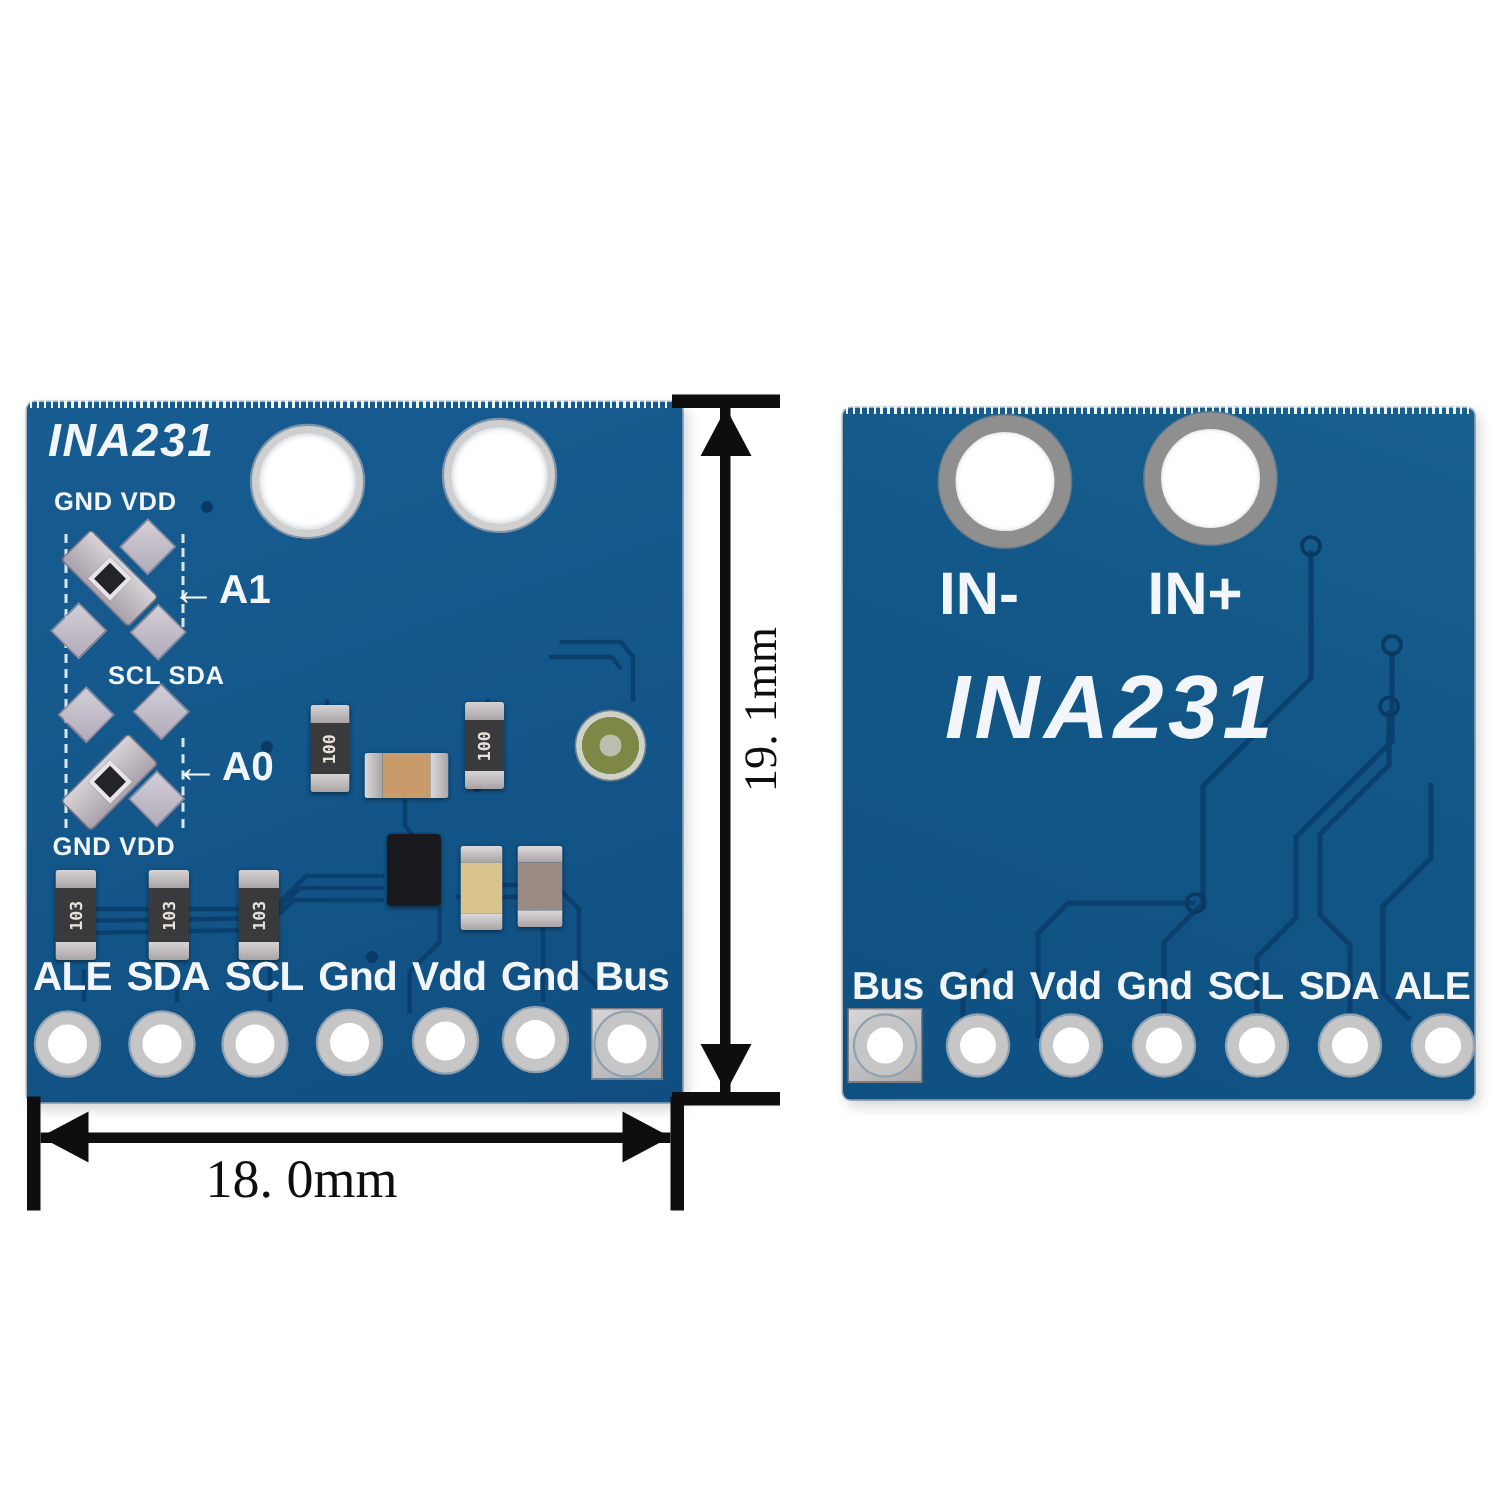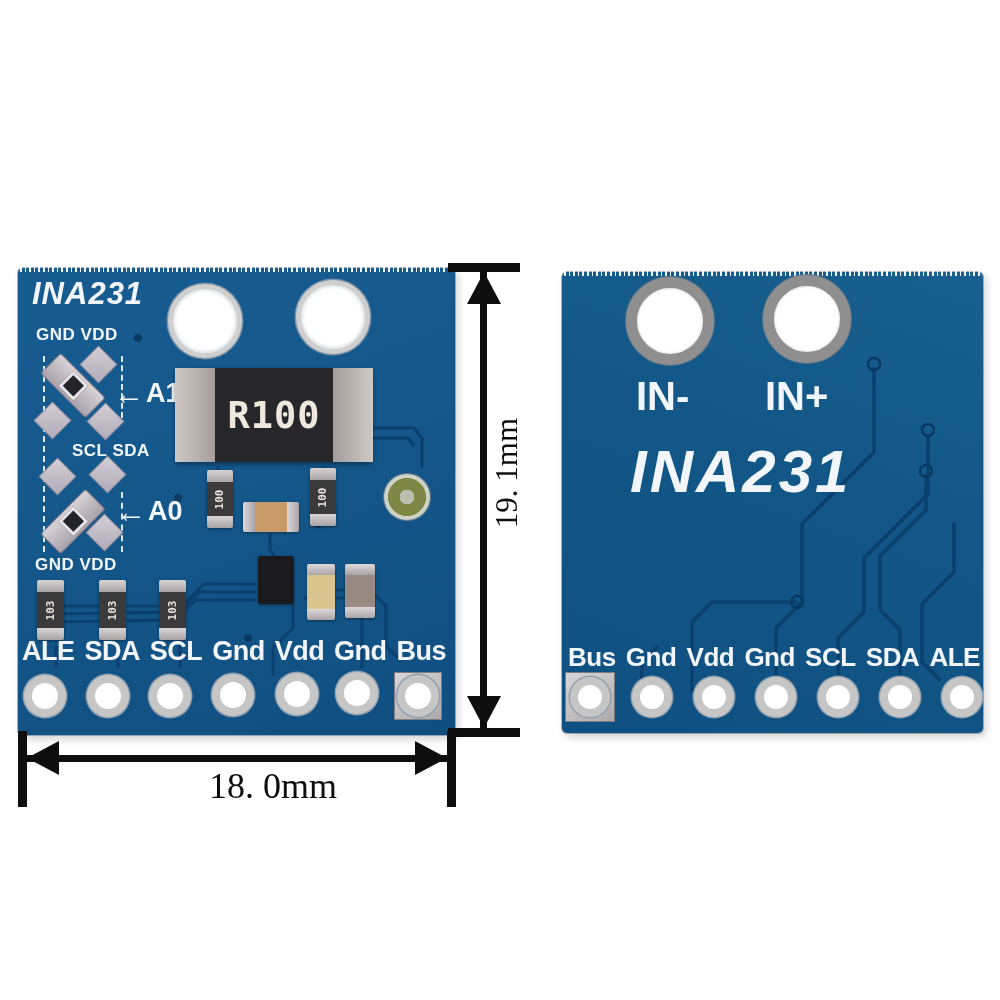--- a/index.html
+++ b/index.html
@@ -63,21 +63,21 @@
   .dash{position:absolute;border-left:2px dashed rgba(255,255,255,.85);width:0;}
   .pinrow{position:absolute;display:flex;justify-content:space-between;color:var(--silk);
           font-weight:bold;font-size:27px;letter-spacing:-0.5px;}
   .arrowlbl{position:absolute;color:var(--silk);font-weight:bold;font-size:27px;display:flex;align-items:center;gap:2px;}
   .arrowlbl .ar{font-size:30px;line-height:22px;}
   
   .dim{position:absolute;background:var(--dim);}
   .tri{position:absolute;width:0;height:0;}
   .dim-label{position:absolute;color:var(--dim);font-family:"Liberation Serif",serif;}
   .v-label{writing-mode:vertical-rl;transform:rotate(180deg);font-size:31px;}
-  .h-label{font-size:36px;text-align:right;}
+  .h-label{font-size:36px;text-align:left;}
 </style>
 </head>
 <body>
 
 <div class="scene">
 
   <div class="board front">
     <svg class="traces" width="437" height="467" viewBox="0 0 437 467">
       <g fill="none" stroke="var(--trace)" stroke-width="3">
         <path d="M182,92 L182,40 M315,88 L315,40"></path>
@@ -131,25 +131,20 @@
       <span class="ar">←</span>
       <span>A1</span>
     </div>
     <div class="silk" style="left:20px;top:174px;font-size:17px;letter-spacing:.5px;margin-left:34px;">SCL SDA</div>
     <div class="arrowlbl" style="left:98px;top:228px;">
       <span class="ar">←</span>
       <span>A0</span>
     </div>
     <div class="silk" style="left:17px;top:288px;font-size:17px;letter-spacing:.5px;">GND VDD</div>
 
-    <div class="shunt" style="left:157px;top:100px;width:198px;height:94px;">
-      <span class="cap"></span>
-      <span class="mark">R100</span>
-      <span class="cap r"></span>
-    </div>
 
     <div class="res-v" style="left:189px;top:202px;width:26px;height:58px;">
       <span class="c"></span>
         <span class="b">
           <span class="m">100</span>
         </span>
         <span class="c"></span>
     </div>
     <div class="res-v" style="left:292px;top:200px;width:26px;height:58px;">
       <span class="c"></span>
@@ -232,21 +227,21 @@
         <circle cx="312" cy="92" r="6"></circle>
           <circle cx="366" cy="158" r="6"></circle>
         <circle cx="364" cy="199" r="6"></circle>
           <circle cx="235" cy="330" r="6"></circle>
       </g>
     </svg>
 
     <div class="hole big-b" style="left:64px;top:5px;"></div>
     <div class="hole big-b" style="left:201px;top:3px;"></div>
 
-    <div class="silk" style="left:74px;top:104px;font-size:40px;">IN-</div>
+    <div class="silk" style="left:64px;top:104px;font-size:40px;">IN-</div>
     <div class="silk" style="left:203px;top:104px;font-size:40px;">IN+</div>
     <div class="silk" style="left:68px;top:170px;font-size:60px;font-style:italic;letter-spacing:3px;">INA231</div>
 
     <div class="pinrow" style="left:6px;top:370px;width:412px;font-size:26px;">
       <span>Bus</span>
       <span>Gnd</span>
       <span>Vdd</span>
       <span>Gnd</span>
       <span>SCL</span>
       <span>SDA</span>

